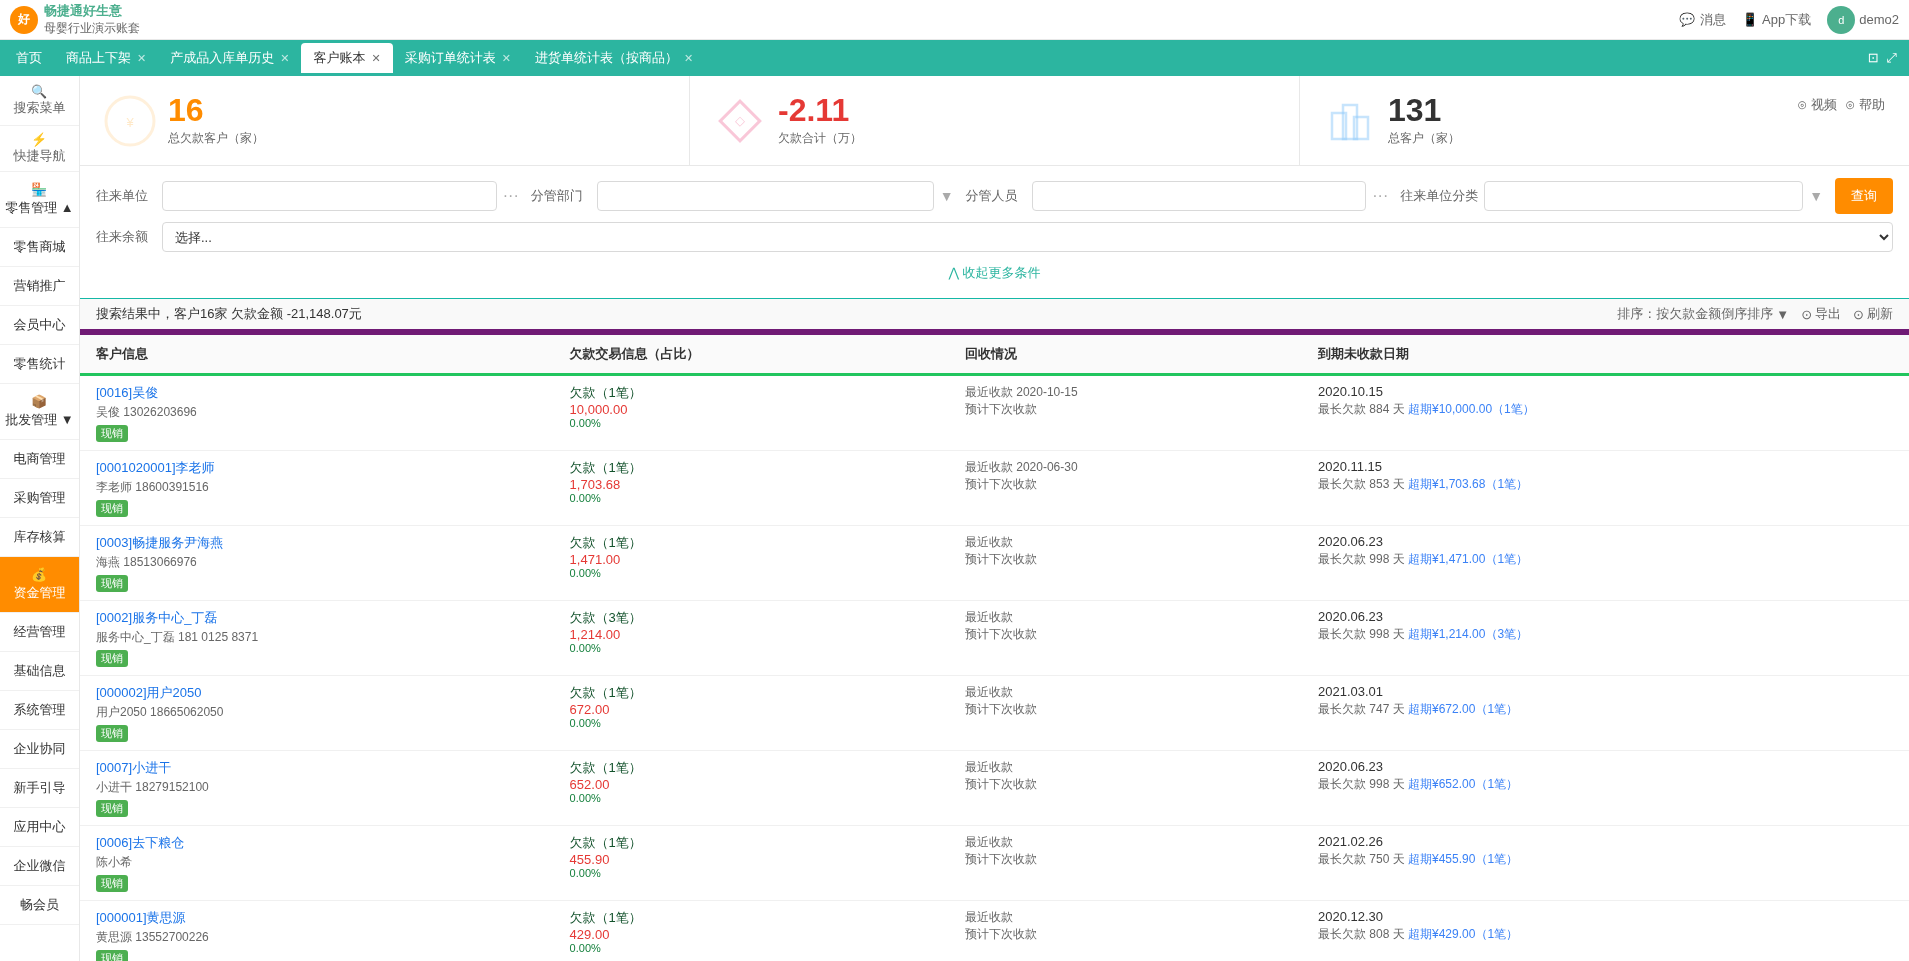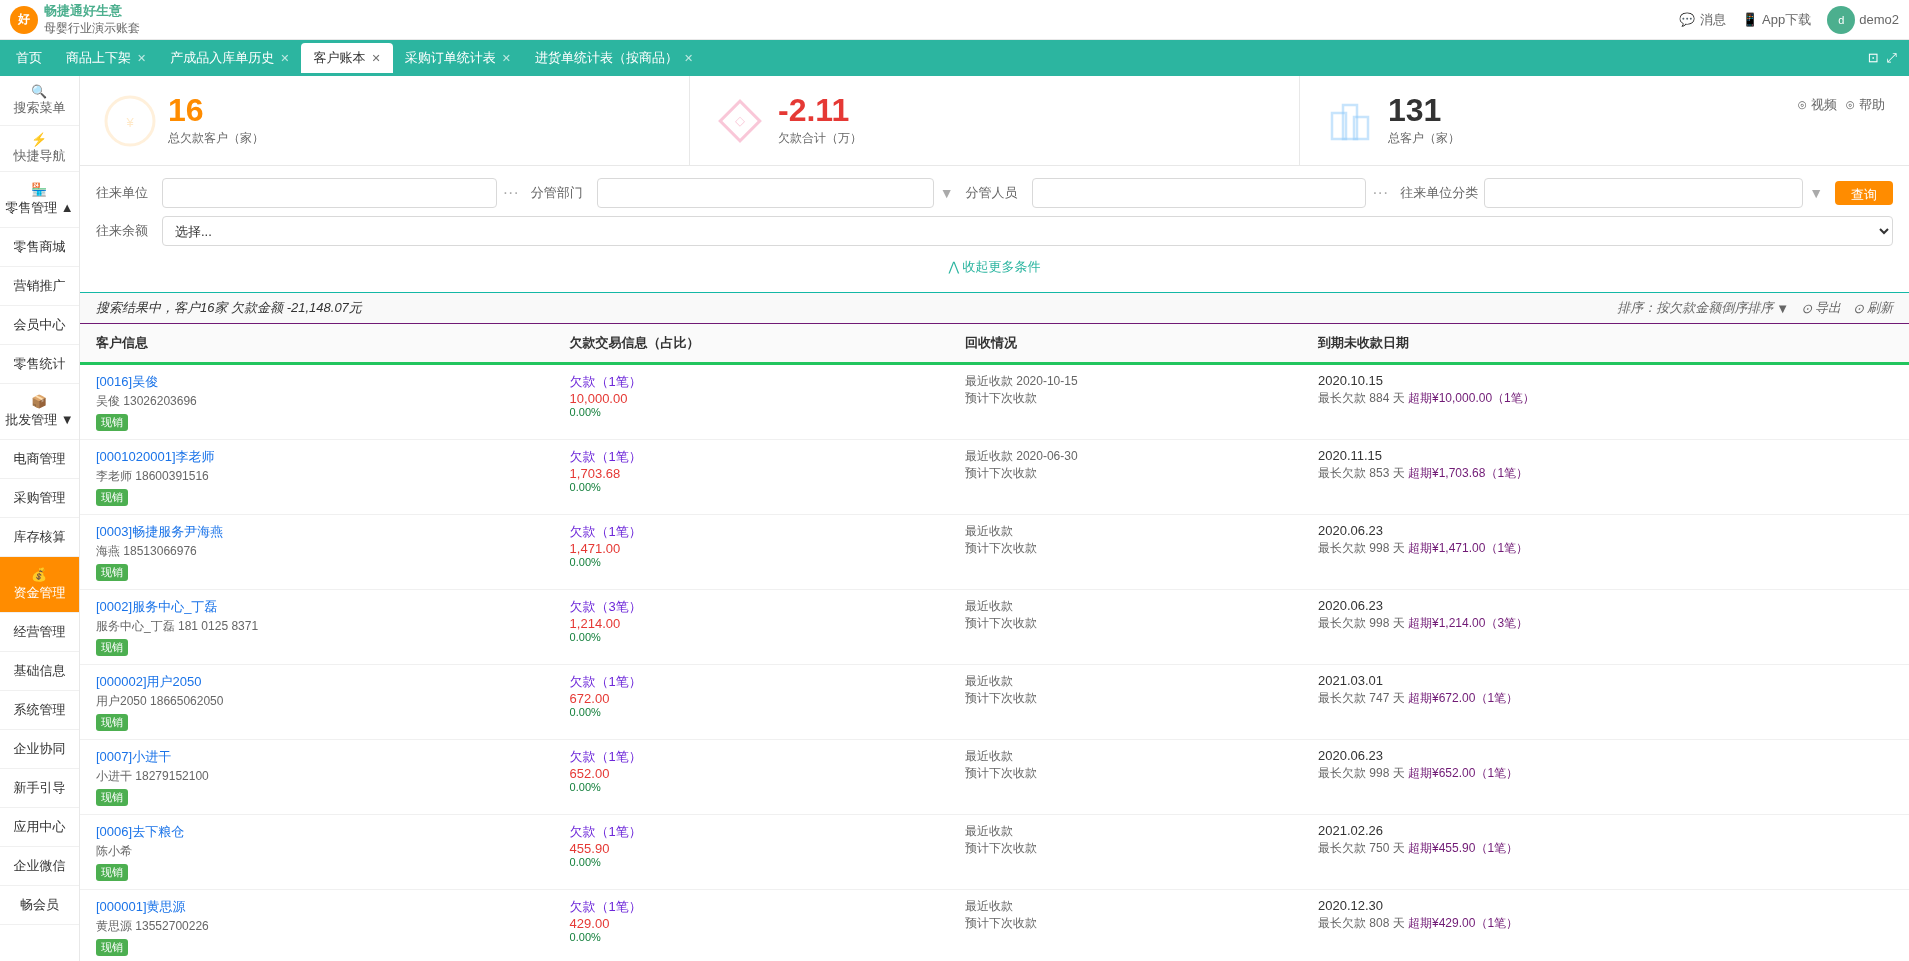--- a/index.html
+++ b/index.html
@@ -55,51 +55,51 @@
     .stat-help { margin-left: auto; display: flex; gap: 8px; align-self: flex-start; padding-top: 4px; font-size: 12px; color: #666; }
     
     
     .filter-area { padding: 12px 16px; background: #fff; border-bottom: 1px solid #14b8a6; }
     .filter-row { display: flex; align-items: center; gap: 12px; margin-bottom: 8px; }
     .filter-item { display: flex; align-items: center; gap: 6px; flex: 1; }
     .filter-label { color: #666; font-size: 13px; white-space: nowrap; min-width: 60px; }
     .filter-input { flex: 1; border: 1px solid #d9d9d9; border-radius: 4px; padding: 4px 8px; font-size: 13px; height: 30px; outline: none; color: #333; }
     .filter-select { flex: 1; border: 1px solid #d9d9d9; border-radius: 4px; padding: 4px 8px; font-size: 13px; height: 30px; outline: none; background: #fff; color: #333; cursor: pointer; }
     .filter-dots { color: #aaa; font-size: 16px; cursor: pointer; }
-    .btn-search { background: #ff8c00; color: #fff; border: none; border-radius: 4px; padding: 5px 16px; font-size: 13px; cursor: pointer; height: 24px; }
+    .btn-search { background: #ff8c00; color: #fff; border: none; border-radius: 4px; padding: 5px 16px; font-size: 13px; cursor: pointer; height: 36px; }
     .collapse-row { text-align: center; padding: 4px 0; color: #2cb5a0; font-size: 12px; cursor: pointer; }
     
     
     .result-bar {
       display: flex; align-items: center; padding: 6px 16px; background: #f9f9f9;
-      border-bottom: 1px solid #701a75; justify-content: space-between; font-style: italic;
+      border-bottom: 6px solid #701a75; justify-content: space-between;
     }
     .result-info { font-size: 13px; color: #333; }
     .result-actions { display: flex; align-items: center; gap: 12px; font-size: 13px; color: #666; }
     .result-actions span { cursor: pointer; display: flex; align-items: center; gap: 3px; }
     
     
     .data-table { width: 100%; border-collapse: collapse; }
     .data-table th { background: #fafafa; padding: 10px 16px; text-align: left; font-weight: 600; color: #333; border-bottom: 3px solid #22c55e; font-size: 13px; }
     .data-table td { padding: 8px 16px; border-bottom: 1px solid #f0f0f0; vertical-align: top; }
     
     .customer-name { color: #1a73e8; cursor: pointer; font-size: 13px; }
     .customer-sub { color: #666; font-size: 12px; margin-top: 2px; }
     .tag-xianjin { background: #4caf50; color: #fff; font-size: 11px; padding: 1px 5px; border-radius: 3px; display: inline-block; margin-top: 4px; }
     
     .amount-red { color: #e53935; font-size: 13px; }
     .ratio-text { color: #15803d; font-size: 11px; }
-    .debt-count { color: #6d28d9; font-size: 13px; }
+    .debt-count { color: #14532d; font-size: 13px; }
     
     .collection-date { color: #666; font-size: 12px; }
     .collection-next { color: #666; font-size: 12px; }
     
     .overdue-date { color: #333; font-size: 13px; }
     .overdue-days { color: #666; font-size: 12px; margin-top: 2px; }
-    .overdue-link { color: #701a75; font-size: 12px; cursor: pointer; }
+    .overdue-link { color: #3b82f6; font-size: 12px; cursor: pointer; }
     
     
     ::-webkit-scrollbar { width: 6px; height: 6px; }
     ::-webkit-scrollbar-track { background: #f1f1f1; }
     ::-webkit-scrollbar-thumb { background: #ccc; border-radius: 3px; }
   </style>
 </head>
 <body>
 
 <div class="top-bar">

